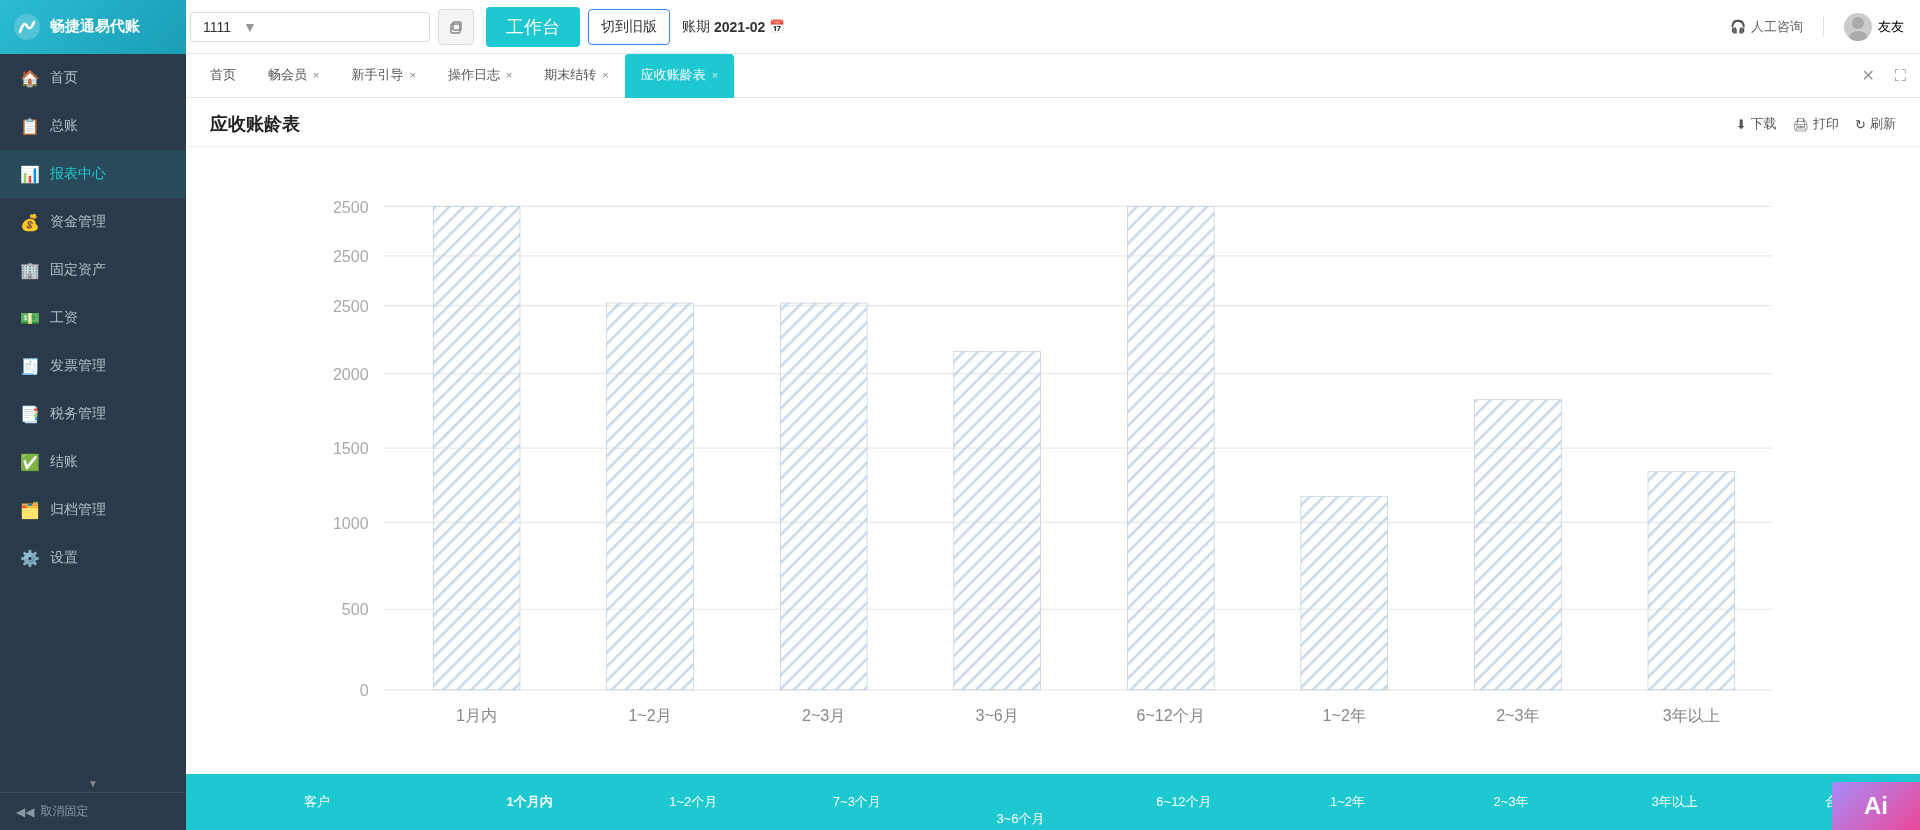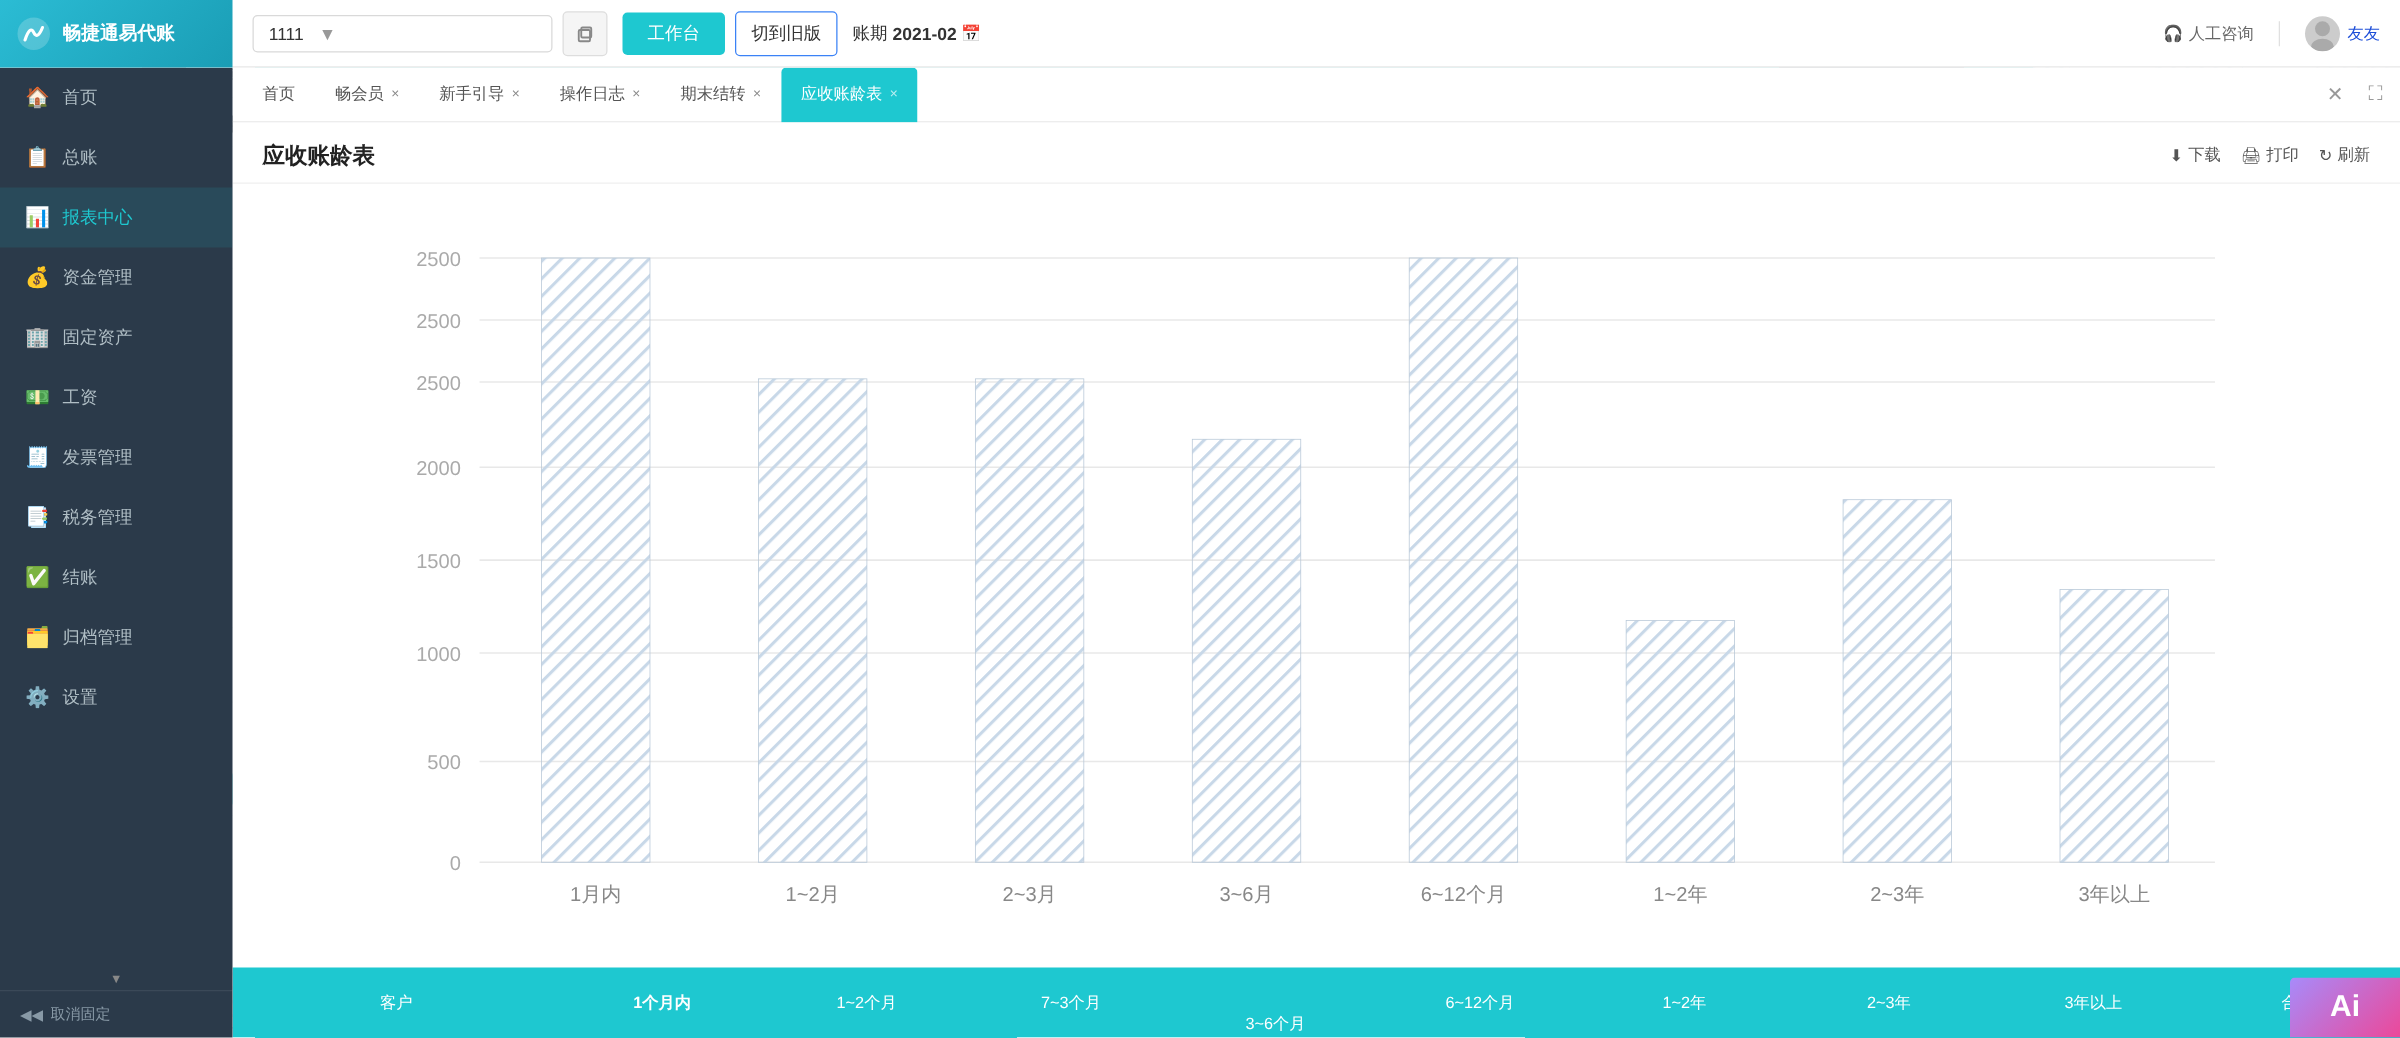--- a/index.html
+++ b/index.html
@@ -18,21 +18,21 @@
       z-index: 100;
     }
     .logo-area {
       width: 186px;
       display: flex;
       align-items: center;
       background: linear-gradient(135deg, #2bbcd4, #1a9db5);
       height: 54px;
       padding: 0 12px;
       margin-left: -16px;
-      margin-right: 16px;
+      margin-right: 4px;
     }
     .logo-icon {
       width: 30px;
       height: 30px;
       margin-right: 8px;
     }
     .logo-text {
       color: #fff;
       font-size: 15px;
       font-weight: bold;
@@ -62,21 +62,21 @@
       font-size: 16px;
     }
     .workbench-btn {
       background: #1ec8d0;
       color: #fff;
       border: none;
       border-radius: 4px;
       padding: 8px 20px;
       margin-left: 12px;
       cursor: pointer;
-      font-size: 14px;
+      font-size: 18px;
     }
     .switch-btn {
       background: #fff;
       color: #333;
       border: 1px solid #3b82f6;
       border-radius: 4px;
       padding: 8px 12px;
       margin-left: 8px;
       cursor: pointer;
       font-size: 14px;
@@ -108,21 +108,21 @@
       align-items: center;
       gap: 4px;
       color: #666;
       cursor: pointer;
       font-size: 13px;
     }
     .user-btn {
       display: flex;
       align-items: center;
       gap: 6px;
-      color: #1d4ed8;
+      color: #000000;
       cursor: pointer;
       font-size: 13px;
     }
     .user-avatar {
       width: 28px; height: 28px;
       border-radius: 50%;
       background: #ccc;
       display: flex; align-items: center; justify-content: center;
       overflow: hidden;
     }

